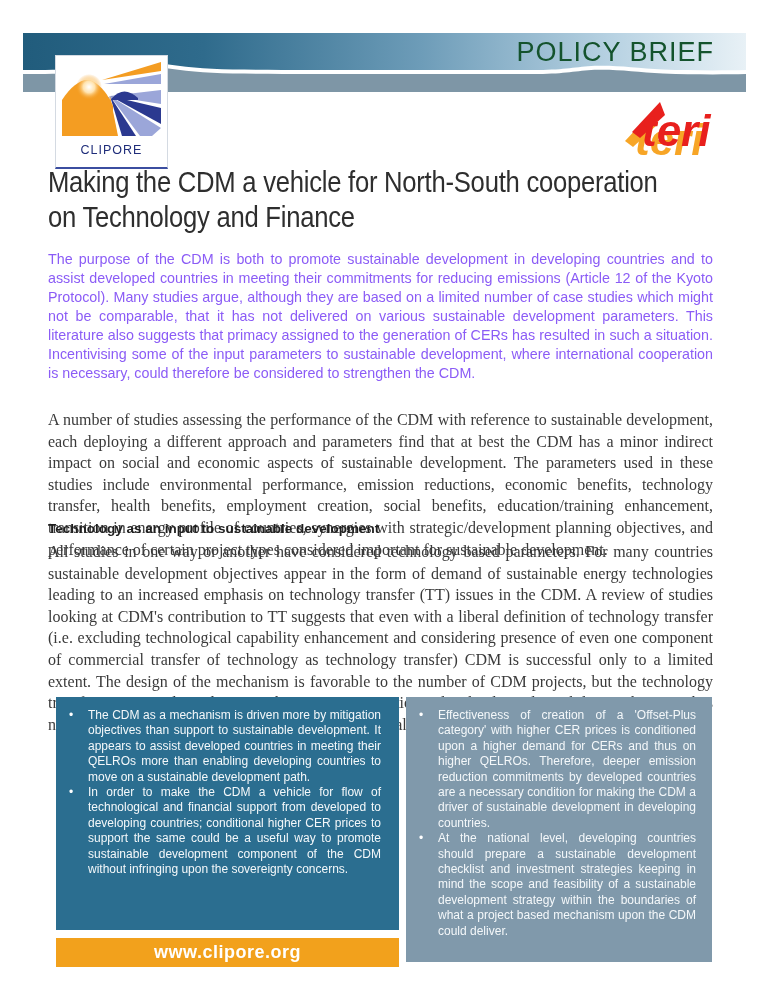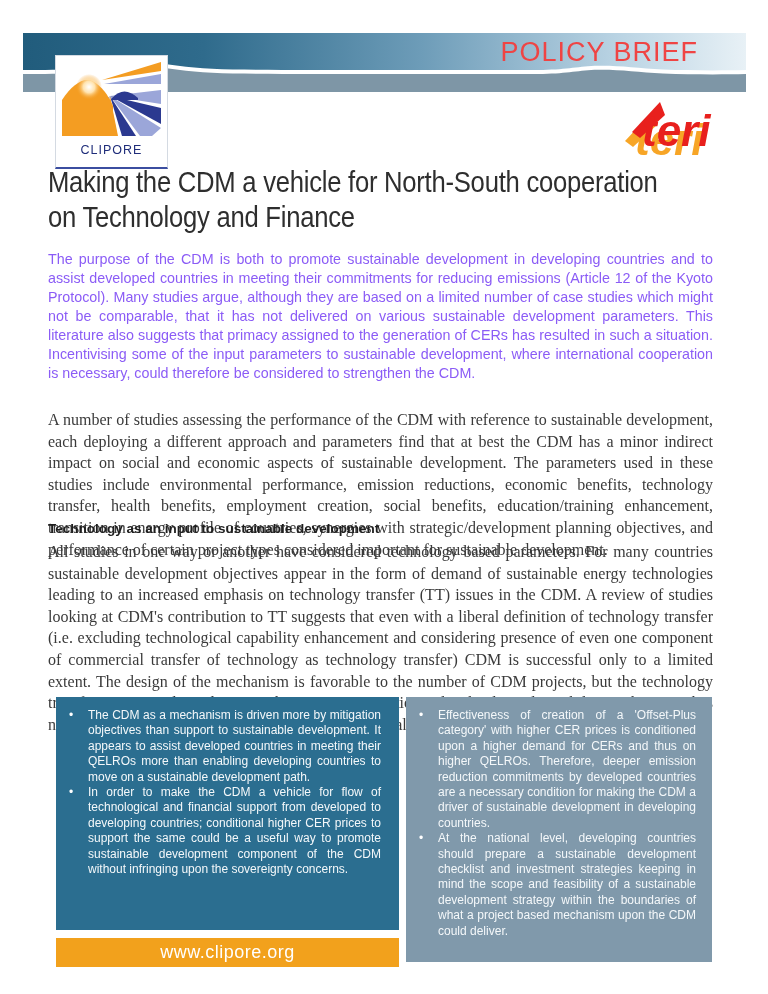--- a/index.html
+++ b/index.html
@@ -9,21 +9,21 @@
   }
 
   
   .header-svg { position:absolute; left:23px; top:33px; width:723px; height:59px; }
   .banner-text {
     position:absolute; left:23px; top:33px; width:723px; height:38px;
     display:flex; align-items:center; justify-content:flex-end;
     padding-right:0; box-sizing:border-box;
   }
   .banner-text span {
-    color:#ef4444; font-size:27px; letter-spacing:1px; margin-right:48px;
+    color:#14532d; font-size:27px; letter-spacing:1px; margin-right:32px;
     font-weight:400;
   }
 
   
   .clipore-card {
     position:absolute; left:55px; top:55px; width:113px; height:114px;
     background:#ffffff; box-sizing:border-box;
     border:1px solid #d4dae2; border-bottom:2px solid #3b4ea0;
   }
   .clipore-card svg { display:block; margin:6px auto 0 auto; }
@@ -80,21 +80,21 @@
   .bullet-row p {
     margin:0; flex:1; font-size:12px; line-height:15.4px; text-align:justify;
     color:#f4f8fa;
   }
   .orange-bar {
     position:absolute; left:56px; top:938px; width:343px; height:29px;
     background:#f2a11c; display:flex; align-items:center; justify-content:center;
     cursor:pointer;
   }
   .orange-bar span {
-    color:#ffffff; font-size:18px; font-weight:400; letter-spacing:0.5px;
+    color:#ffffff; font-size:18px; font-weight:700; letter-spacing:0.5px;
   }
 </style>
 </head>
 <body>
 
 <div class="page">
 
   <svg class="header-svg" viewBox="0 0 723 59" preserveAspectRatio="none">
     <defs>
       <linearGradient id="hdrGrad" x1="0" y1="0" x2="1" y2="0">

